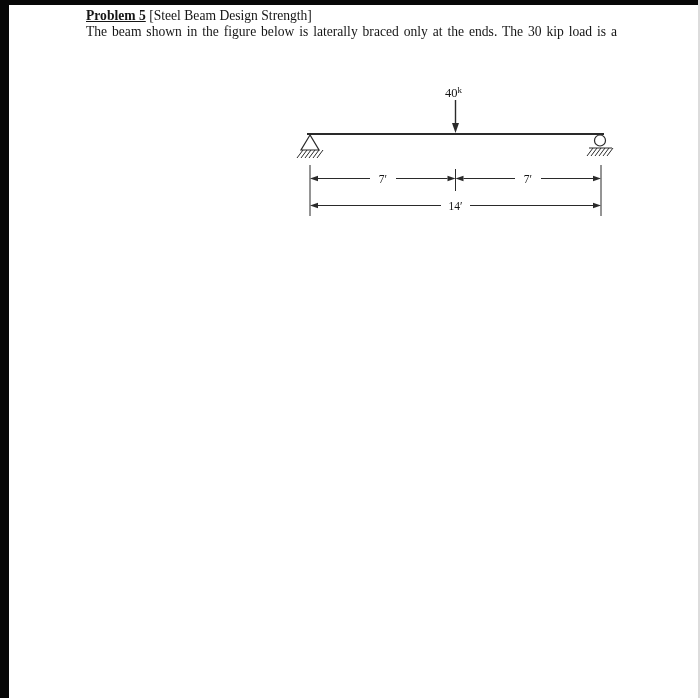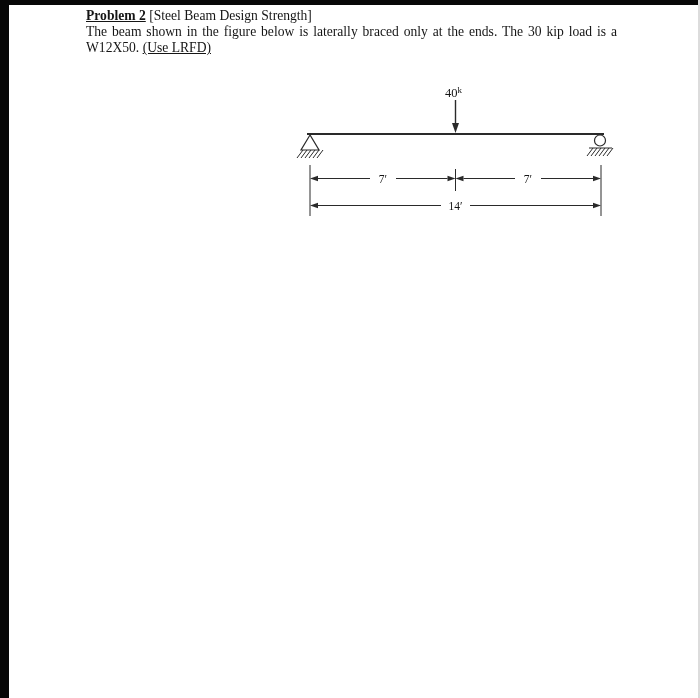--- a/index.html
+++ b/index.html
@@ -45,23 +45,22 @@
 </style>
 </head>
 <body>
 
 <div class="page">
   <div class="edge-top"></div>
   <div class="edge-left"></div>
   <div class="edge-right"></div>
 
   <div class="content">
-    <p class="heading"><span class="title">Problem 2</span><span> [Steel Beam Design Strength]</span></p>
+    <p class="heading"><span class="title">Problem 5</span><span> [Steel Beam Design Strength]</span></p>
     <p class="line just">The beam shown in the figure below is laterally braced only at the ends. The 30 kip load is a</p>
-    <p class="line"><span>W12X50. </span><span class="underline">(Use LRFD)</span></p>
   </div>
 
   <svg class="figure" width="360" height="150" viewBox="280 82 360 150" xmlns="http://www.w3.org/2000/svg">
 
     <text class="fig-text" x="445" y="97"><tspan>40</tspan><tspan class="sup" dy="-4.5">k</tspan></text>
 
     <line class="s14" x1="455.5" y1="100" x2="455.5" y2="126"></line>
     <polygon class="fillk" points="455.5,133 452,123 459,123"></polygon>
 
     <line class="s2" x1="307" y1="134" x2="604" y2="134"></line>

